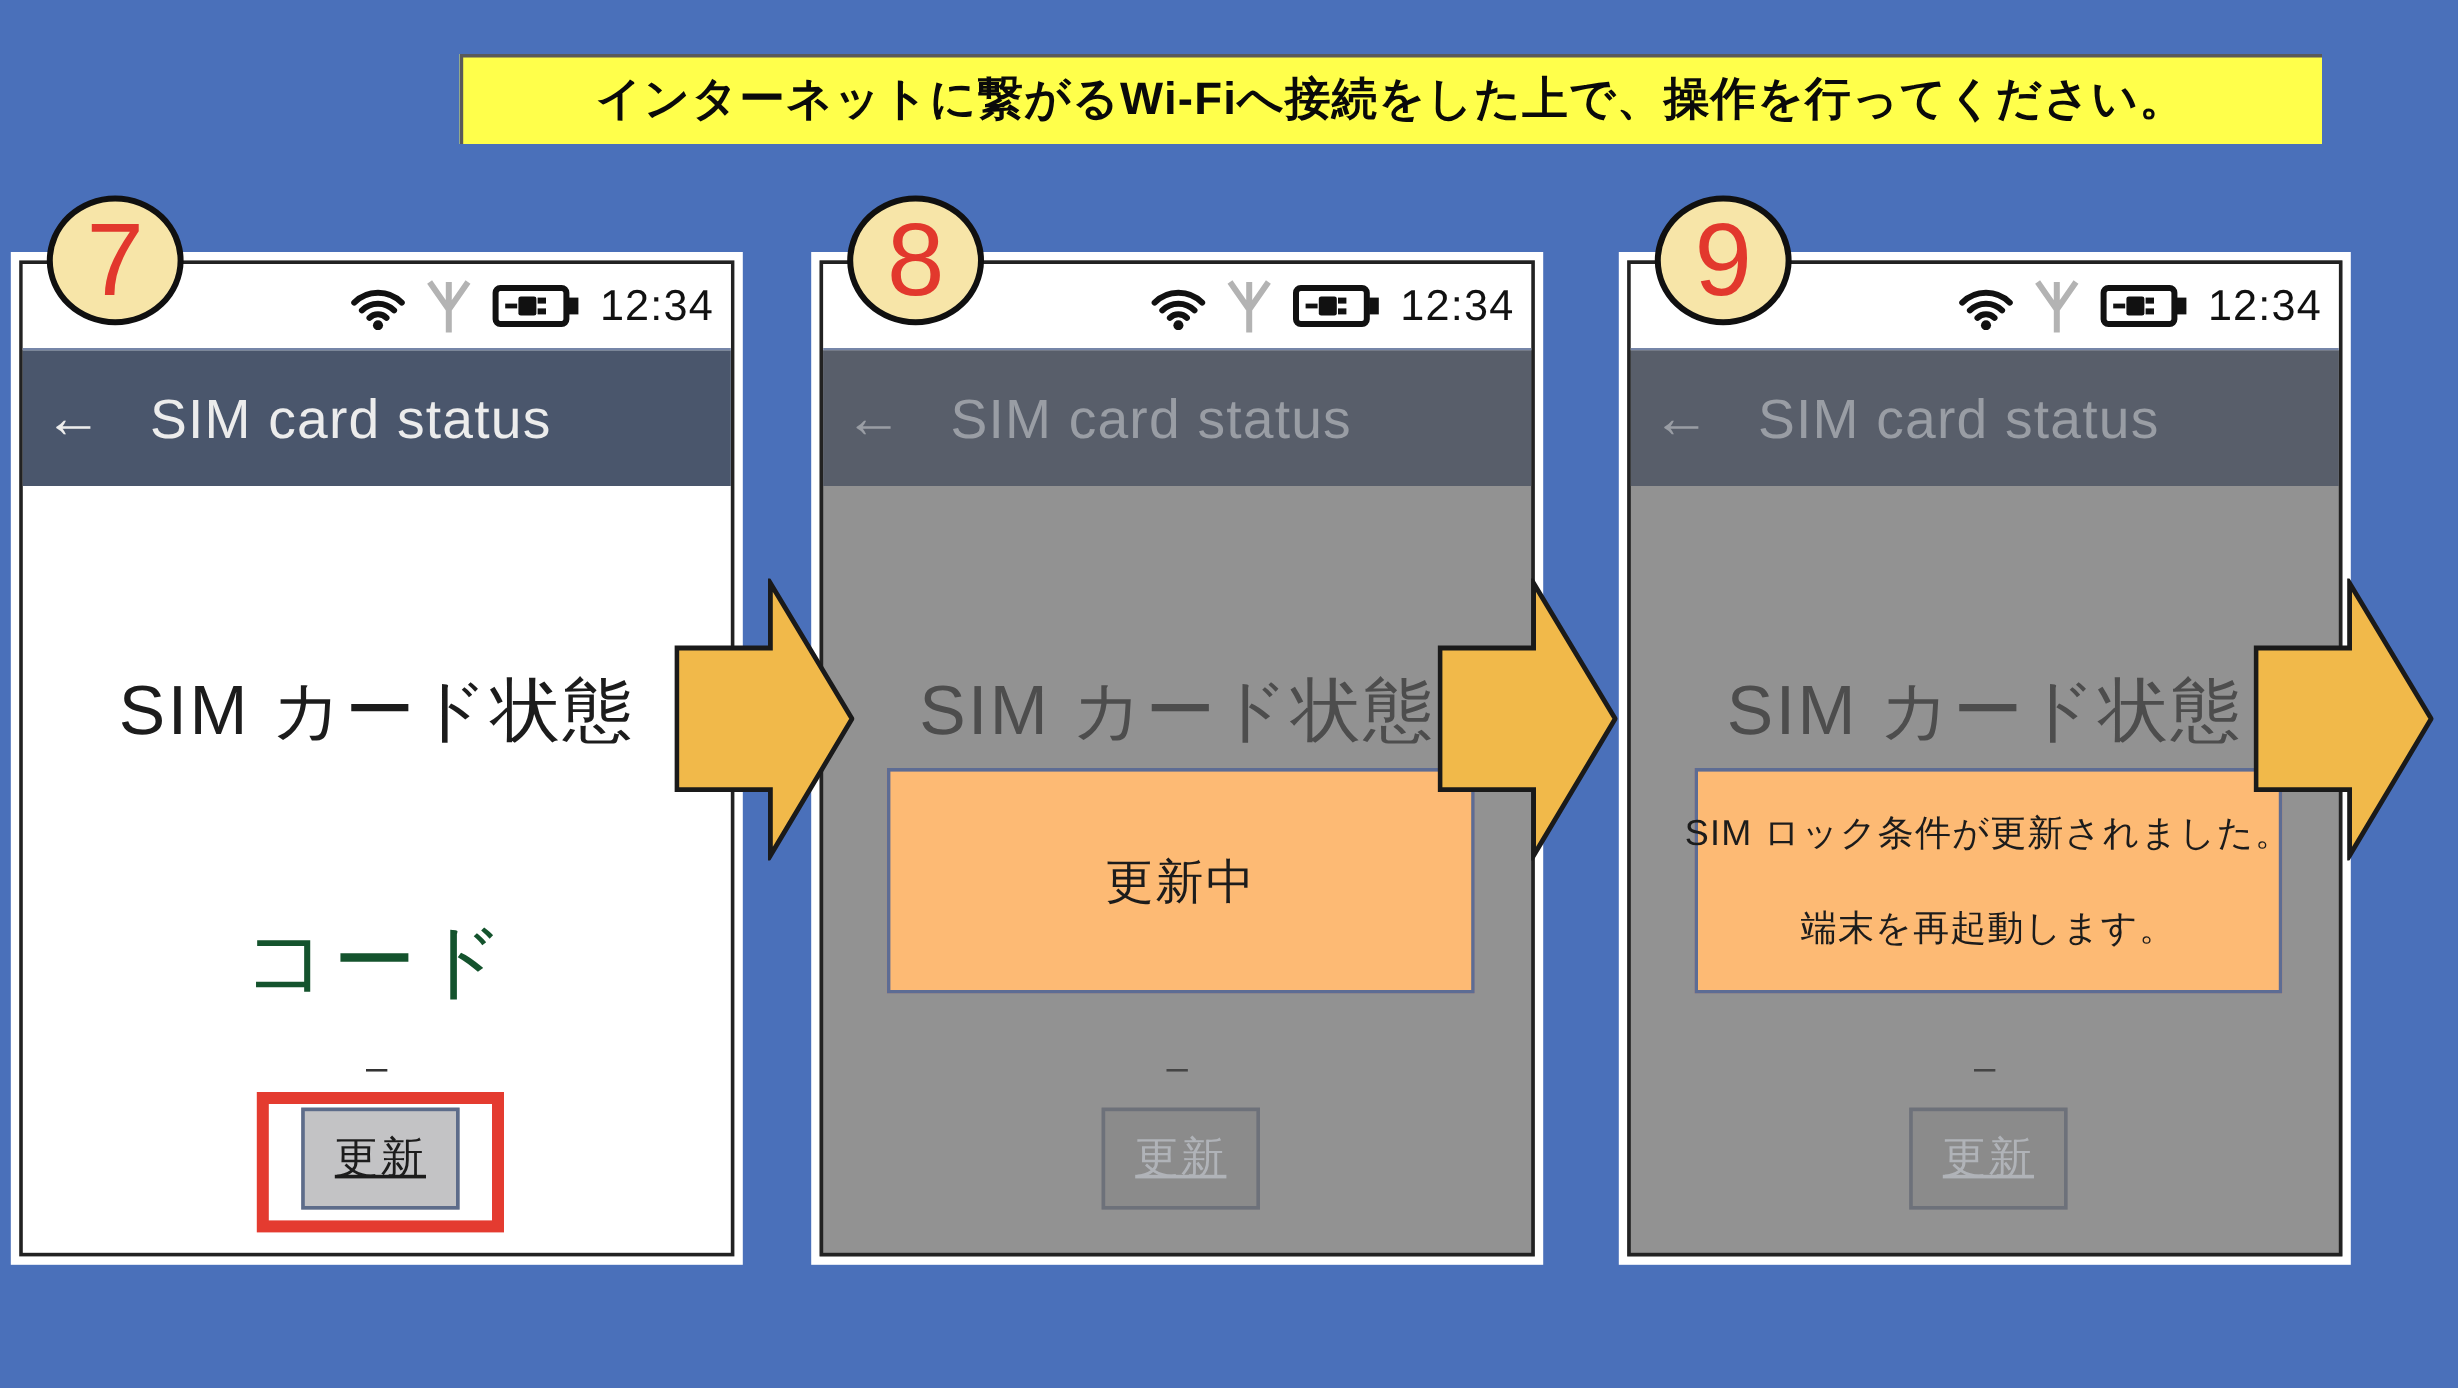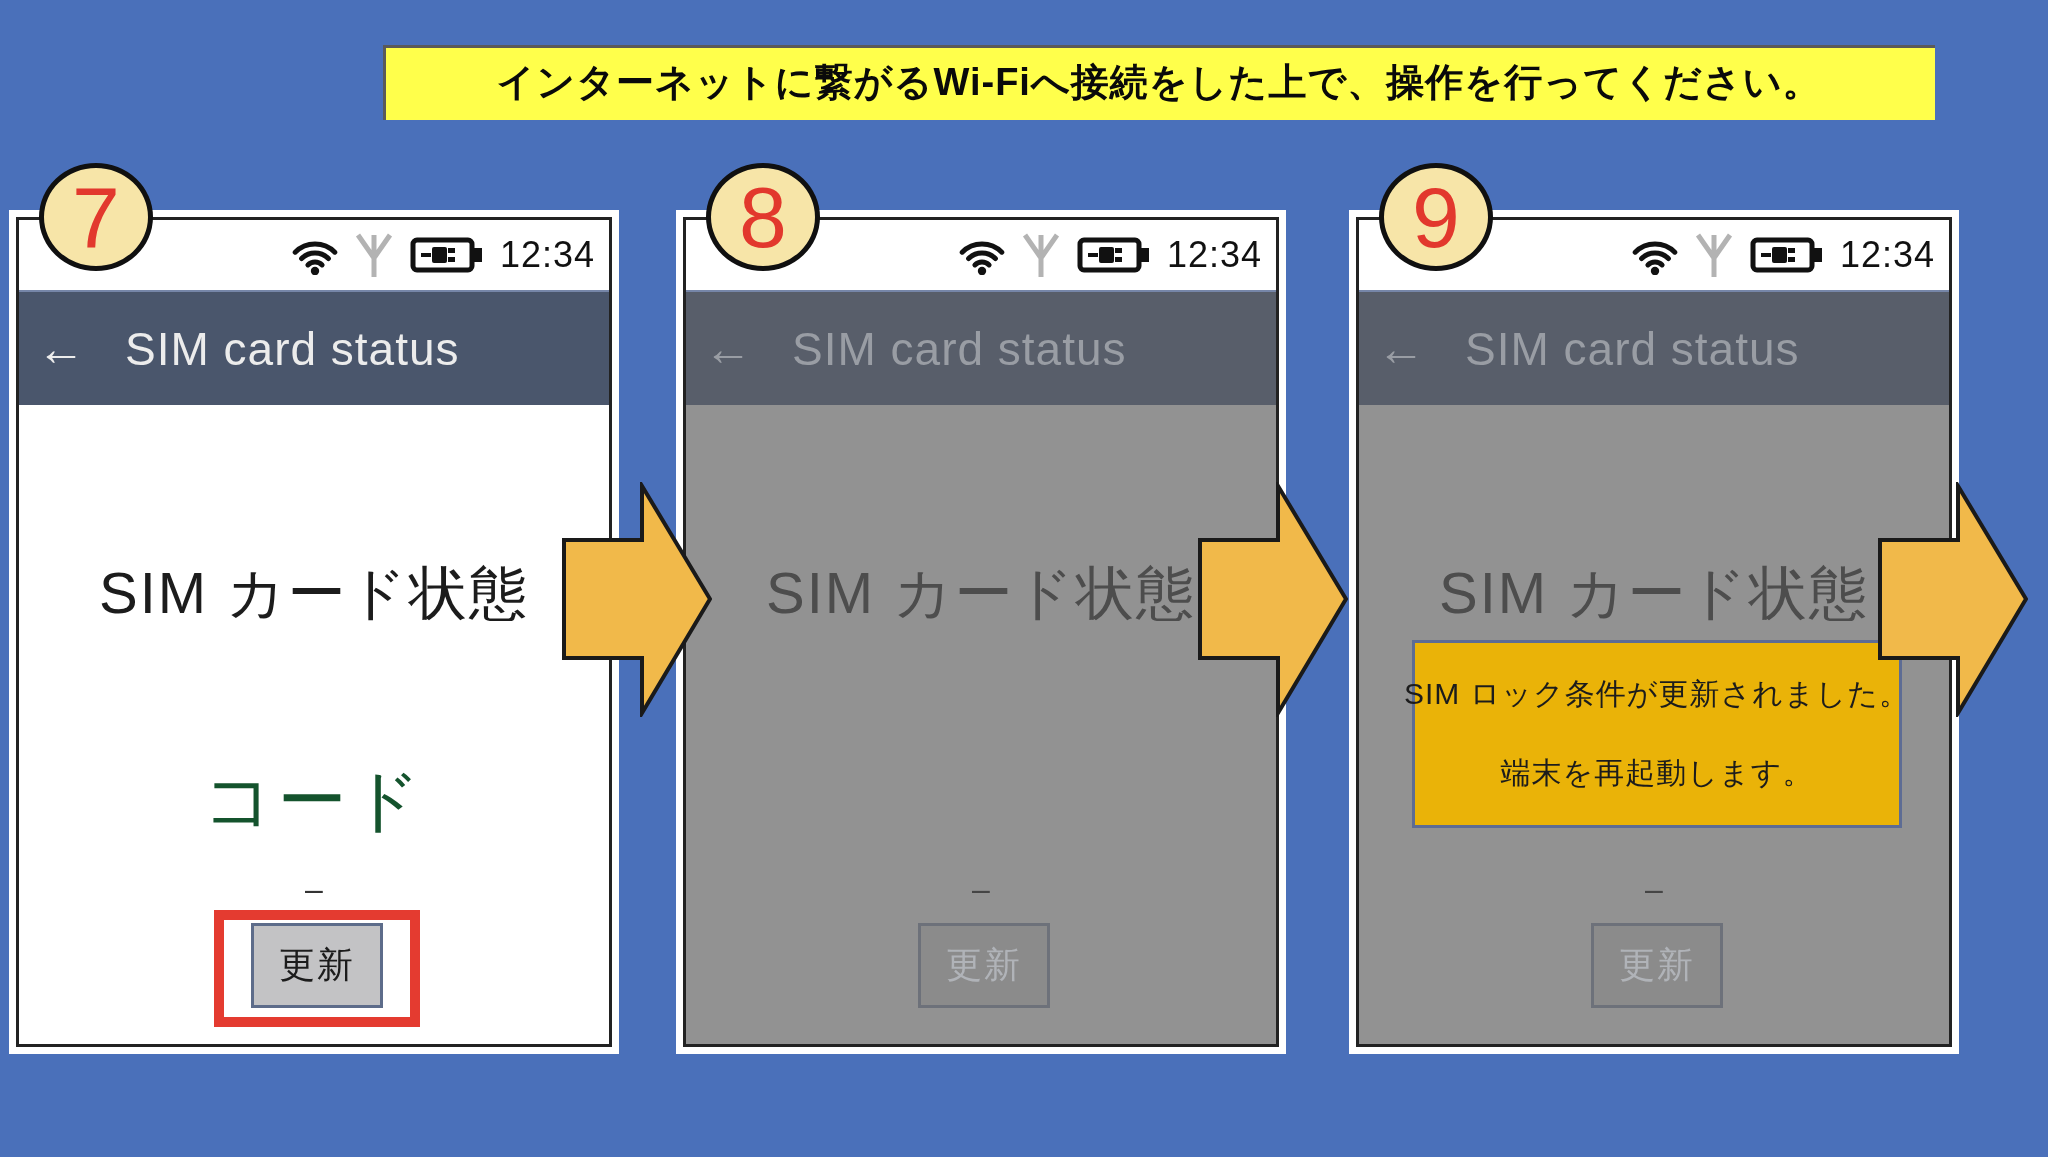--- a/index.html
+++ b/index.html
@@ -62,32 +62,32 @@
   .scr-code{position:absolute;left:0;top:550px;width:100%;text-align:center;
     font-size:69px;color:#14532d;line-height:62px;letter-spacing:4px;}
   .scr-dash{position:absolute;left:0;top:652px;width:100%;text-align:center;
     font-size:32px;color:#333;line-height:34px;}
   .dimmed .scr-dash{color:#454545;}
   
   .upd{
     position:absolute;left:232px;top:703px;width:132px;height:85px;
     background:#c3c3c5;border:3px solid #5d6c8a;box-sizing:border-box;
     font-size:36px;color:#1c1c1c;font-family:inherit;letter-spacing:2px;
-    display:flex;align-items:center;justify-content:center;padding:0;
+    display:flex;align-items:center;justify-content:center;padding:0;text-decoration:underline;
   }
   .dimmed .upd{background:#8b8b8b;border-color:#6d717a;color:#b0b3b8;}
   
   .red-frame{
     position:absolute;left:195px;top:690px;width:206px;height:117px;
     border:10px solid #e43b30;box-sizing:border-box;z-index:3;
   }
   
   .dialog{
     position:absolute;left:53px;top:420px;width:490px;height:188px;
-    background:#eab308;border:3px solid #5d6c94;box-sizing:border-box;
+    background:#fdba74;border:3px solid #5d6c94;box-sizing:border-box;
     display:flex;flex-direction:column;align-items:center;justify-content:center;gap:38px;z-index:2;
   }
   .dialog .dlg-line{font-size:40px;color:#1c1c1c;letter-spacing:2px;white-space:nowrap;}
   .dialog.small .dlg-line{font-size:30px;letter-spacing:1px;}
   
   .arrow{position:absolute;top:482px;width:150px;height:235px;z-index:4;}
   .a1{left:562px;} .a2{left:1198px;} .a3{left:1878px;}
 </style>
 </head>
 <body>
@@ -165,20 +165,23 @@
         <rect x="38" y="21" width="7" height="5" fill="#111"></rect>
       </svg>
     </span>
     <span class="time">12:34</span>
   </div>
   <div class="appbar">
     <span class="back">←</span>
     <span class="apptitle">SIM card status</span>
   </div>
   <div class="scr-title">SIM カード状態</div>
+  <div class="dialog">
+    <span class="dlg-line">更新中</span>
+  </div>
   <div class="scr-dash">–</div>
   <button class="upd">更新</button>
 </div>
 
 <div class="phone p9 dimmed">
   <div class="step-circle">
     <span>9</span>
   </div>
   <div class="statusbar">
     <span class="icon">

